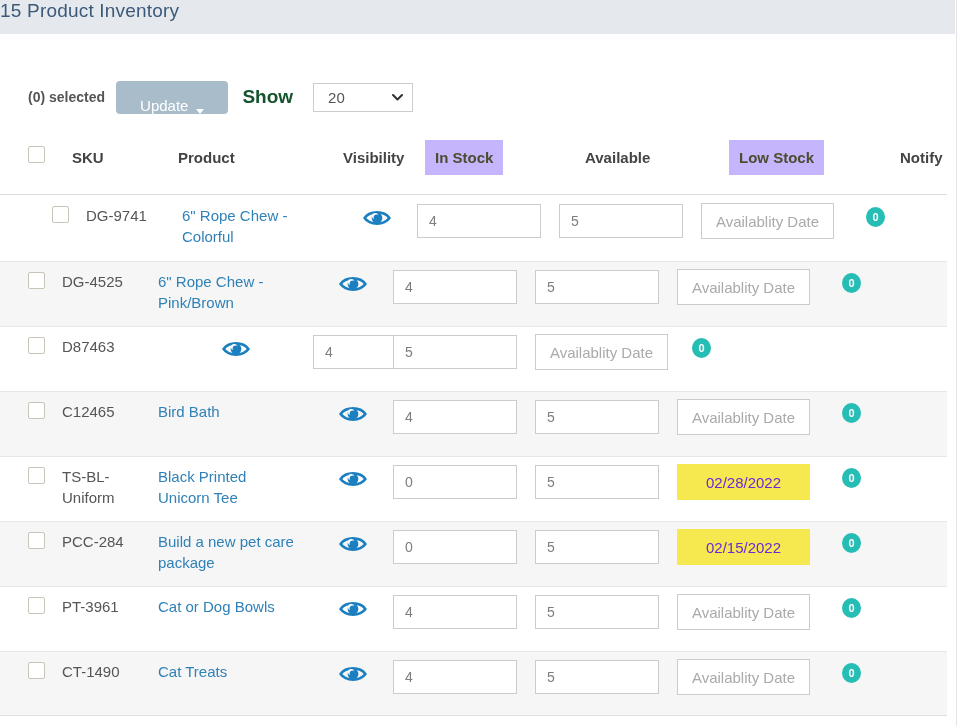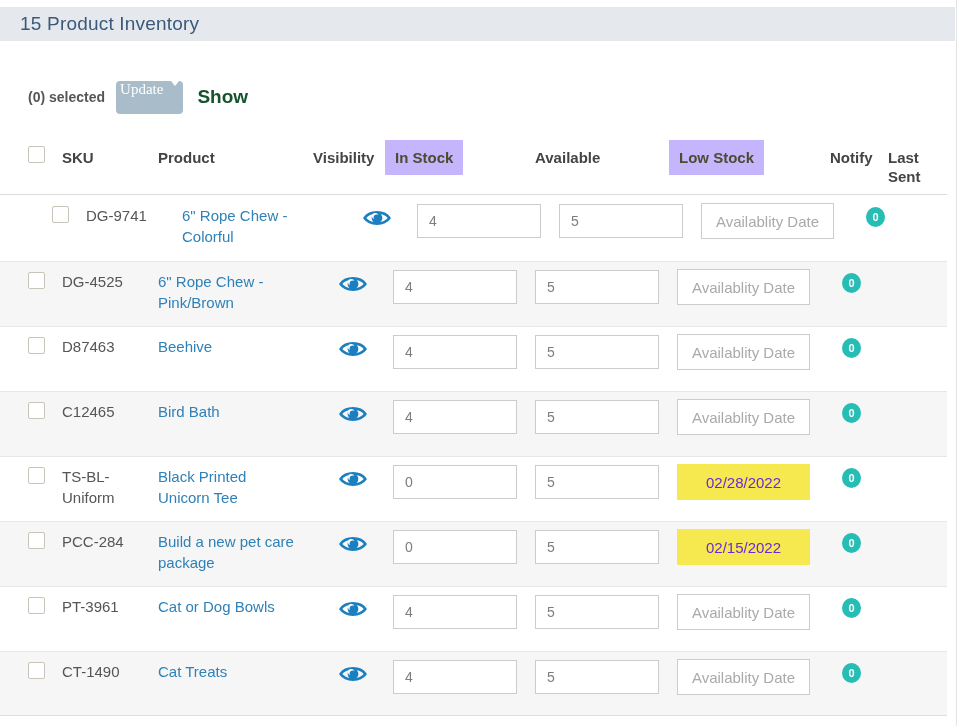--- a/index.html
+++ b/index.html
@@ -1,48 +1,48 @@
 <!DOCTYPE html>
 <html><head>
 <meta charset="utf-8">
 <style>
   * { margin:0; padding:0; box-sizing:border-box; }
   html,body { background:#fff; }
   body { font-family:"Liberation Sans","DejaVu Sans",sans-serif; }
   .page { position:relative; width:969px; height:726px; background:#fff; overflow:hidden; }
 
   
-  .titlebar { position:absolute; left:0; top:7px; width:955px; height:34px;
-              background:#e5e9ed; display:flex; align-items:center; padding-left:20px; }
+  .titlebar { position:absolute; left:0; top:0; width:955px; height:34px;
+              background:#e5e9ed; display:flex; align-items:flex-start; padding-left:0; }
   .titlebar h1 { font-size:19px; font-weight:400; color:#3b5a7a; letter-spacing:.2px; }
 
   
   .scroll-strip { position:absolute; right:0; top:0; width:13px; height:726px;
                   background:#fff; border-left:1px solid #e4e4e4; }
 
   
   .toolbar { position:absolute; left:28px; top:80px; height:34px; display:flex; align-items:center; }
   .sel-label { font-size:14px; font-weight:700; color:#555; margin-right:11px; }
-  .update-btn { display:inline-flex; align-items:flex-start; gap:8px; background:#a9bcca; color:#fff;
-                border:none; border-radius:4px; font-family:Liberation Serif, serif; font-size:15px;
-                height:33px; padding:0 4px; cursor:pointer; }
+  .update-btn { display:inline-flex; align-items:flex-end; gap:8px; background:#a9bcca; color:#fff;
+                border:none; border-radius:4px; font-family:Liberation Sans, sans-serif; font-size:15px;
+                height:33px; padding:0 24px; cursor:pointer; }
   .caret { width:0; height:0; border-left:4px solid transparent; border-right:4px solid transparent;
            border-top:5px solid #fff; display:inline-block; }
   .show-label { font-size:19px; font-weight:700; color:#14532d; margin:0 20px 0 14px; }
   .select-wrap { position:relative; }
   .select-wrap select { appearance:none; -webkit-appearance:none; width:100px; height:29px;
                         border:1px solid #ccc; border-radius:0; background:#fff; color:#555;
                         font-family:inherit; font-size:15px; padding:0 0 0 14px; cursor:pointer; }
   .select-wrap svg { position:absolute; right:10px; top:11px; pointer-events:none; }
 
   
   .grid { display:grid; grid-template-columns:34px 96px 155px 80px 142px 142px 150px 58px 1fr;
           padding-left:28px; width:947px; }
   .thead { position:absolute; left:0; top:131px; height:64px; border-bottom:1px solid #dcdcdc;
-           align-items:start; padding-top:15px; }
+           align-items:start; padding-top:15px;gap:10px; }
   .th { font-size:15px; font-weight:700; color:#444; line-height:19px; padding-top:2px; }
   .hl-box { display:inline-block; background:#c4b5fd; color:#4c4c30; padding:8px 10px 8px 10px;
             margin:-8px 0 0 -8px; }
   .th-last { padding-right:6px; width:44px; }
 
   
   .checkbox { display:inline-block; width:17px; height:17px; background:#fff;
               border:1px solid #c9c4ba; border-radius:2px; cursor:pointer; }
 
   
@@ -77,20 +77,28 @@
     <h1>15 Product Inventory</h1>
   </div>
 
   <div class="toolbar">
     <span class="sel-label">(0) selected</span>
     <button class="update-btn">
       <span>Update</span>
       <span class="caret"></span>
     </button>
     <span class="show-label">Show</span>
+    <div class="select-wrap">
+      <select>
+        <option>20</option>
+      </select>
+      <svg width="11" height="7" viewBox="0 0 11 7">
+        <polyline points="1,1 5.5,5.5 10,1" fill="none" stroke="#333" stroke-width="2" stroke-linecap="round" stroke-linejoin="round"></polyline>
+      </svg>
+    </div>
   </div>
 
   <div class="thead grid">
     <div><span class="checkbox"></span></div>
     <div class="th">SKU</div>
     <div class="th">Product</div>
     <div class="th">Visibility</div>
     <div class="th"><span class="hl-box">In Stock</span></div>
     <div class="th">Available</div>
     <div class="th"><span class="hl-box">Low Stock</span></div>
@@ -137,23 +145,20 @@
     <div><input class="stock-input" type="text" value="4" style=""></div>
     <div><input class="stock-input" type="text" value="5" style=""></div>
     <div><input class="avail-input" type="text" placeholder="Availablity Date" style=""></div>
     <div><span class="badge">0</span></div>
     <div></div>
   </div>
 
   <div class="row grid">
     <div><span class="checkbox"></span></div>
     <div class="cell-sku">D87463</div>
-    <div class="cell-product">
-      <a href="#">Beehive</a>
-    </div>
     <div class="cell-vis">
       <svg class="eye" width="28" height="20" viewBox="0 0 28 20">
         <path d="M1.6 10 C 6.8 2.6, 21.2 2.6, 26.4 10 C 21.2 17.4, 6.8 17.4, 1.6 10 Z" fill="none" stroke="#1b7fc0" stroke-width="2.7" stroke-linejoin="round"></path>
         <circle cx="14" cy="10" r="5.4" fill="#1b7fc0"></circle>
         <circle cx="12.2" cy="8.1" r="3.2" fill="#fff"></circle>
         <circle cx="13.9" cy="9.8" r="3.3" fill="#1b7fc0"></circle>
       </svg>
     </div>
     <div><input class="stock-input" type="text" value="4" style=""></div>
     <div><input class="stock-input" type="text" value="5" style=""></div>

